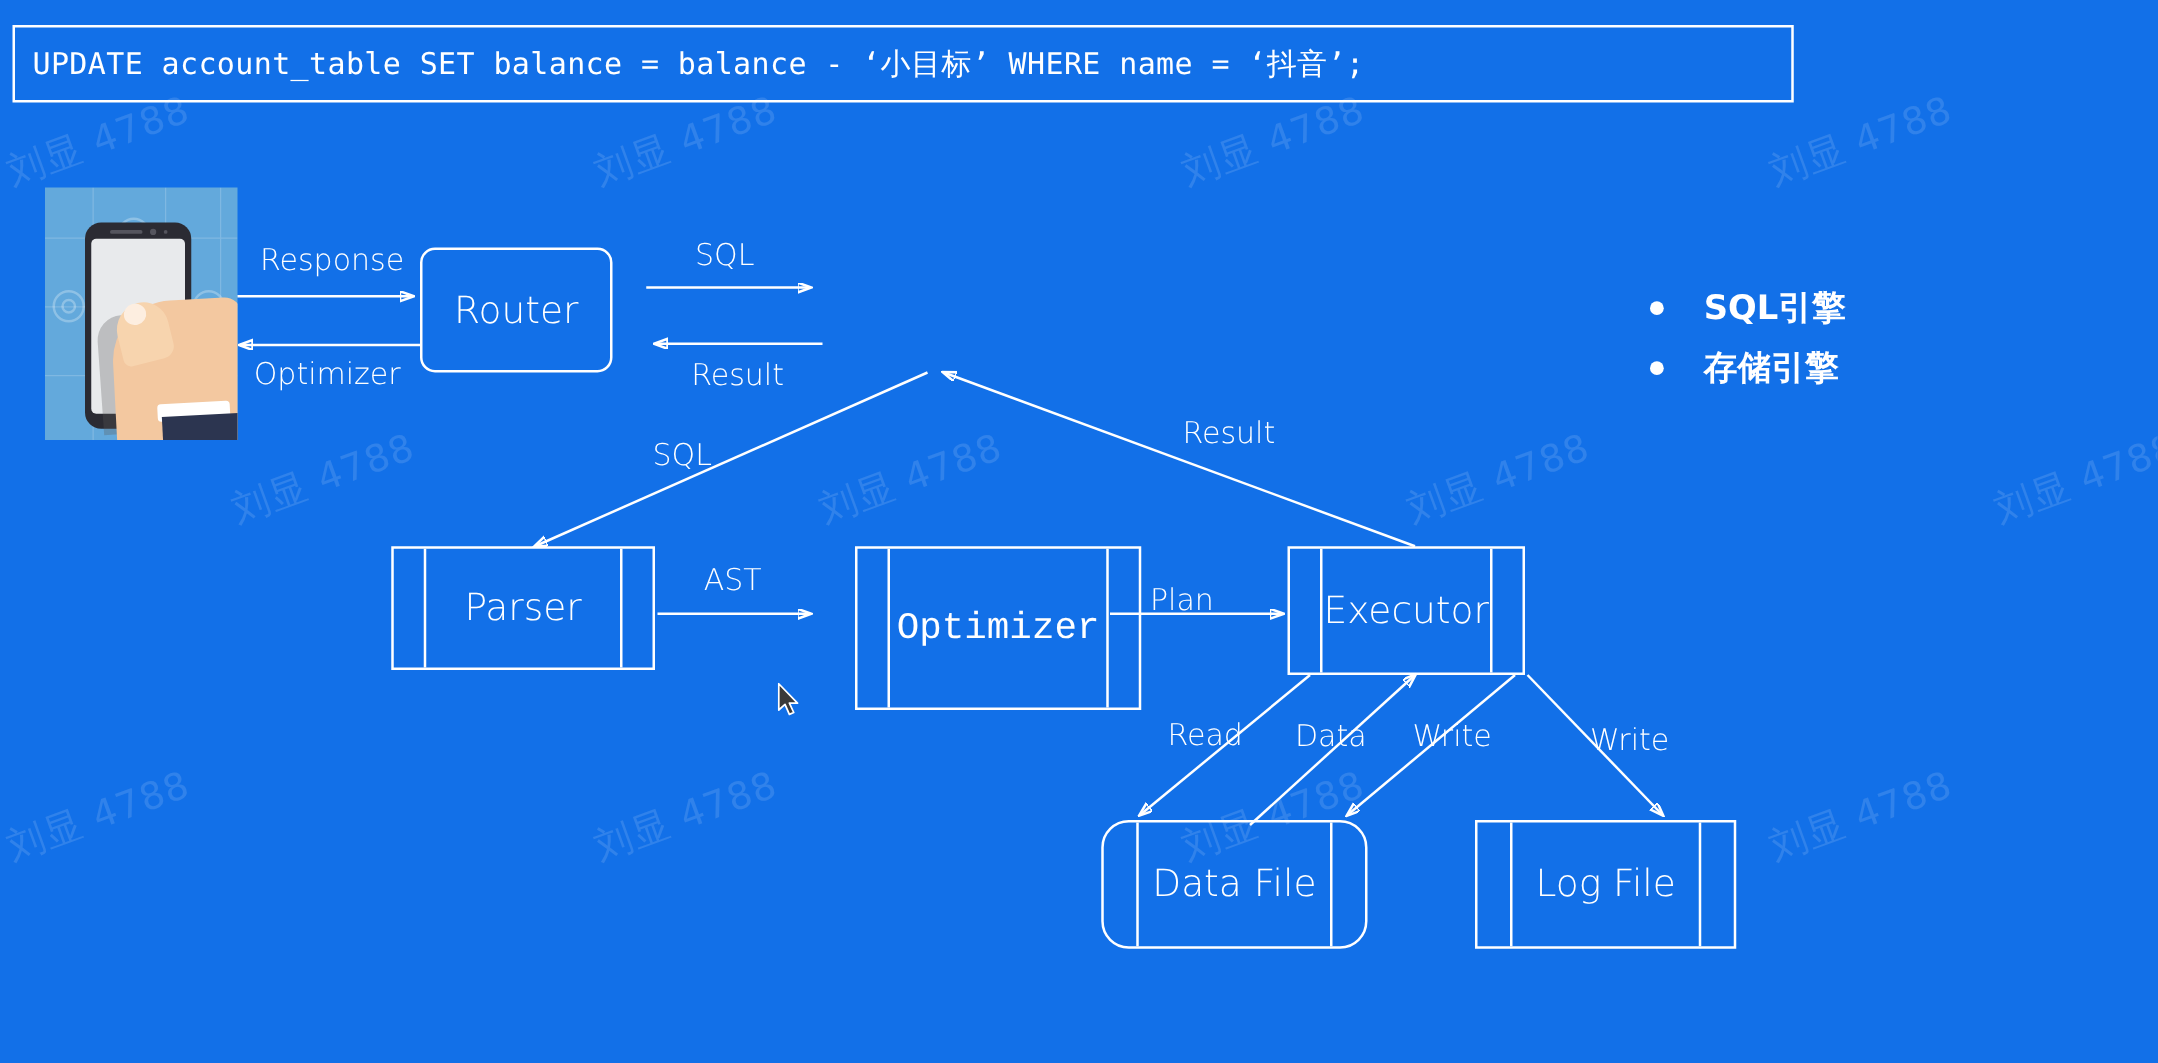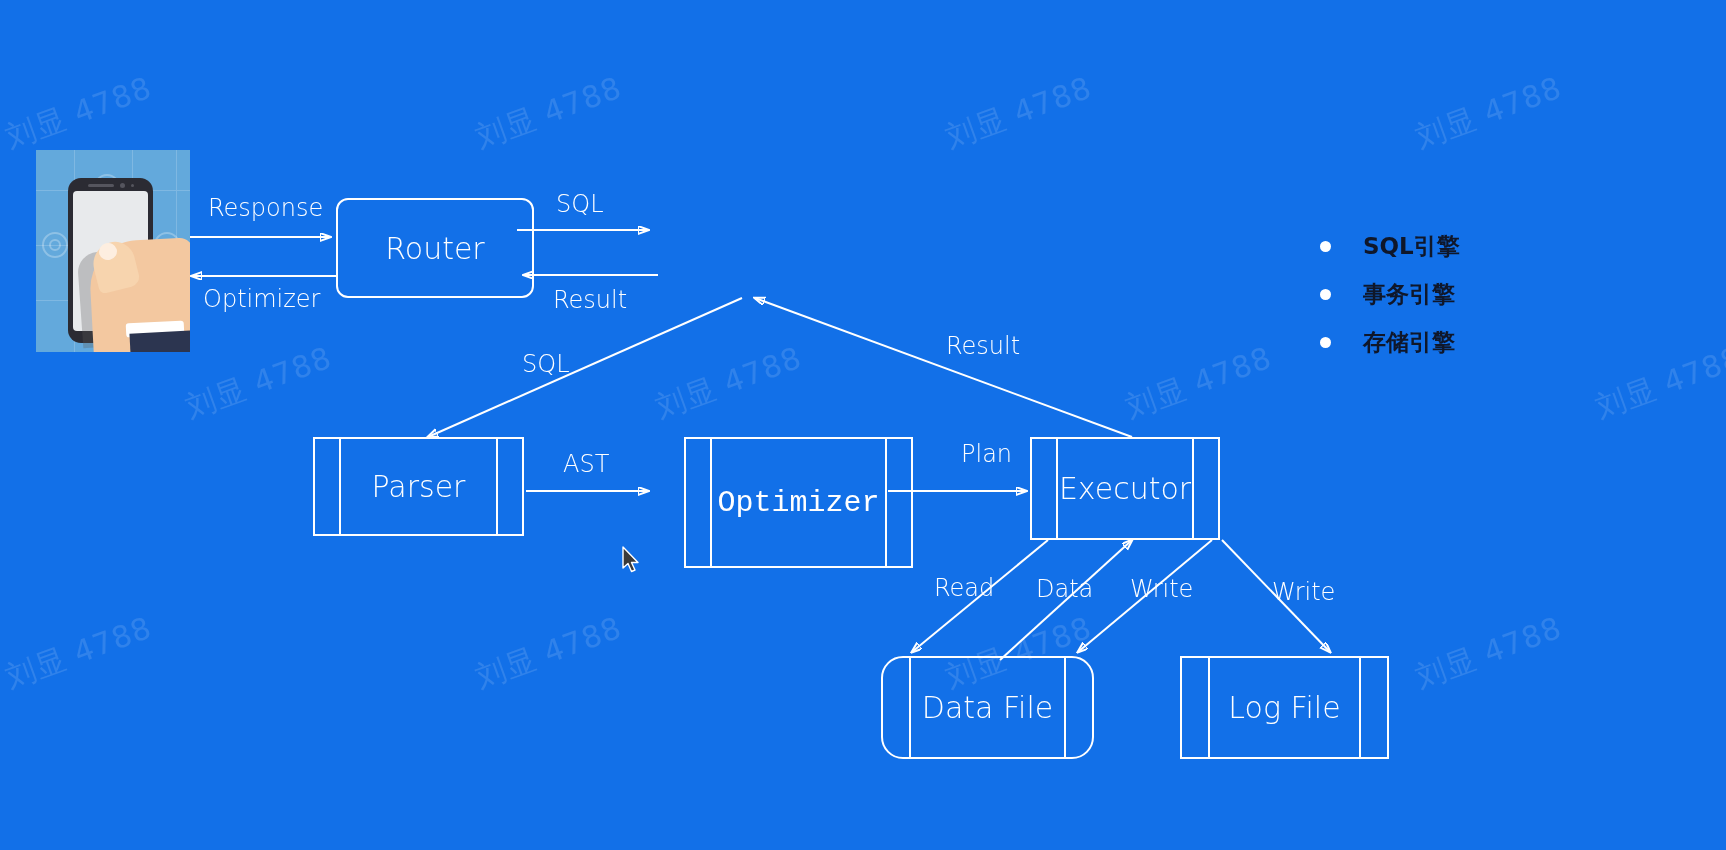--- a/index.html
+++ b/index.html
@@ -125,32 +125,35 @@
   }
 
   
   .bullets{position:absolute;left:1320px;top:222px;z-index:14;}
   .bullet-row{display:flex;align-items:center;height:48px;margin-bottom:0;}
   .bullet-dot{
     width:11px;height:11px;border-radius:50%;background:#ffffff;
     margin-right:32px;flex:none;
   }
   .bullet-label{
-    color:#0f172a;font-size:23px;font-weight:bold;
+    color:#ffffff;font-size:27px;font-weight:bold;
     font-family:"DejaVu Sans",sans-serif;white-space:nowrap;
   }
 
   
   .cursor{position:absolute;left:622px;top:546px;z-index:40;}
 </style>
 </head>
 <body>
 
 <div id="stage">
 
+  <div class="sql-banner">
+    <div class="sql-text">UPDATE account_table SET balance = balance - ‘小目标’ WHERE name = ‘抖音’;</div>
+  </div>
 
   <div class="phone-illo">
     <div class="illo-grid">
       <i style="left:0;top:40px;width:154px;height:1px;"></i>
       <i style="left:0;top:95px;width:154px;height:1px;"></i>
       <i style="left:0;top:150px;width:154px;height:1px;"></i>
       <i style="left:38px;top:0;width:1px;height:202px;"></i>
       <i style="left:96px;top:0;width:1px;height:202px;"></i>
       <i style="left:140px;top:0;width:1px;height:202px;"></i>
     </div>
@@ -197,21 +200,21 @@
 
     <line x1="1048" y1="540" x2="912" y2="652" marker-end="url(#ah)"></line>
 
     <line x1="1000" y1="660" x2="1132" y2="540" marker-end="url(#ah)"></line>
 
     <line x1="1212" y1="540" x2="1078" y2="652" marker-end="url(#ah)"></line>
 
     <line x1="1222" y1="540" x2="1330" y2="652" marker-end="url(#ah)"></line>
   </svg>
 
-  <div class="node rounded" style="left:336px;top:198px;width:198px;height:100px;">
+  <div class="node rounded" style="left:336px;top:198px;width:154px;height:100px;">
     <span>Router</span>
   </div>
 
 
   <div class="node" style="left:313px;top:437px;width:211px;height:99px;">
     <div class="rail" style="left:24px;"></div>
     <div class="rail" style="right:24px;"></div>
     <span>Parser</span>
   </div>
 
@@ -239,34 +242,30 @@
     <span>Log File</span>
   </div>
 
   <div class="edge-label" style="left:208px;top:194px;">Response</div>
   <div class="edge-label" style="left:203px;top:285px;">Optimizer</div>
   <div class="edge-label" style="left:556px;top:190px;">SQL</div>
   <div class="edge-label" style="left:553px;top:286px;">Result</div>
   <div class="edge-label" style="left:522px;top:350px;">SQL</div>
   <div class="edge-label" style="left:946px;top:332px;">Result</div>
   <div class="edge-label" style="left:563px;top:450px;">AST</div>
-  <div class="edge-label" style="left:920px;top:440px;margin-left:41px;">Plan</div>
+  <div class="edge-label" style="left:920px;top:466px;">Plan</div>
   <div class="edge-label" style="left:934px;top:574px;">Read</div>
   <div class="edge-label" style="left:1036px;top:575px;">Data</div>
   <div class="edge-label" style="left:1130px;top:575px;">Write</div>
   <div class="edge-label" style="left:1272px;top:578px;">Write</div>
 
   <div class="bullets">
     <div class="bullet-row">
       <div class="bullet-dot"></div>
       <div class="bullet-label">SQL引擎</div>
-    </div>
-    <div class="bullet-row">
-      <div class="bullet-dot"></div>
-      <div class="bullet-label">事务引擎</div>
     </div>
     <div class="bullet-row">
       <div class="bullet-dot"></div>
       <div class="bullet-label">存储引擎</div>
     </div>
   </div>
 
   <div class="wm-layer" id="wm-layer">
       <div class="wm" style="left: 0px; top: 120px;">刘显 4788</div>
       <div class="wm" style="left: 470px; top: 120px;">刘显 4788</div>

